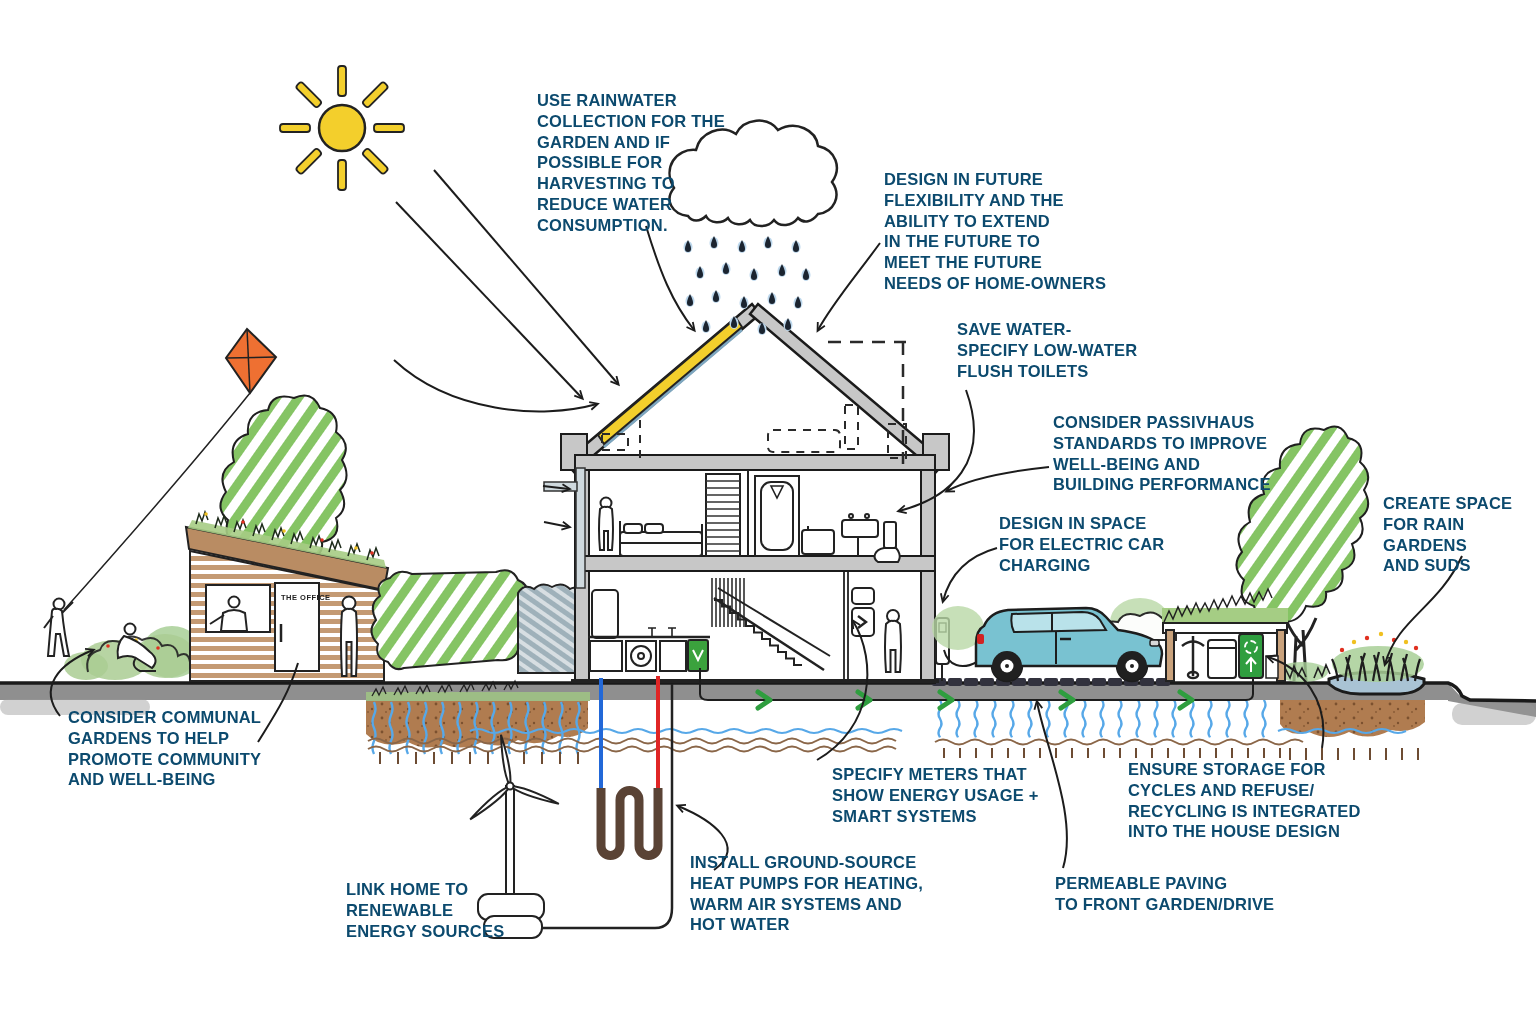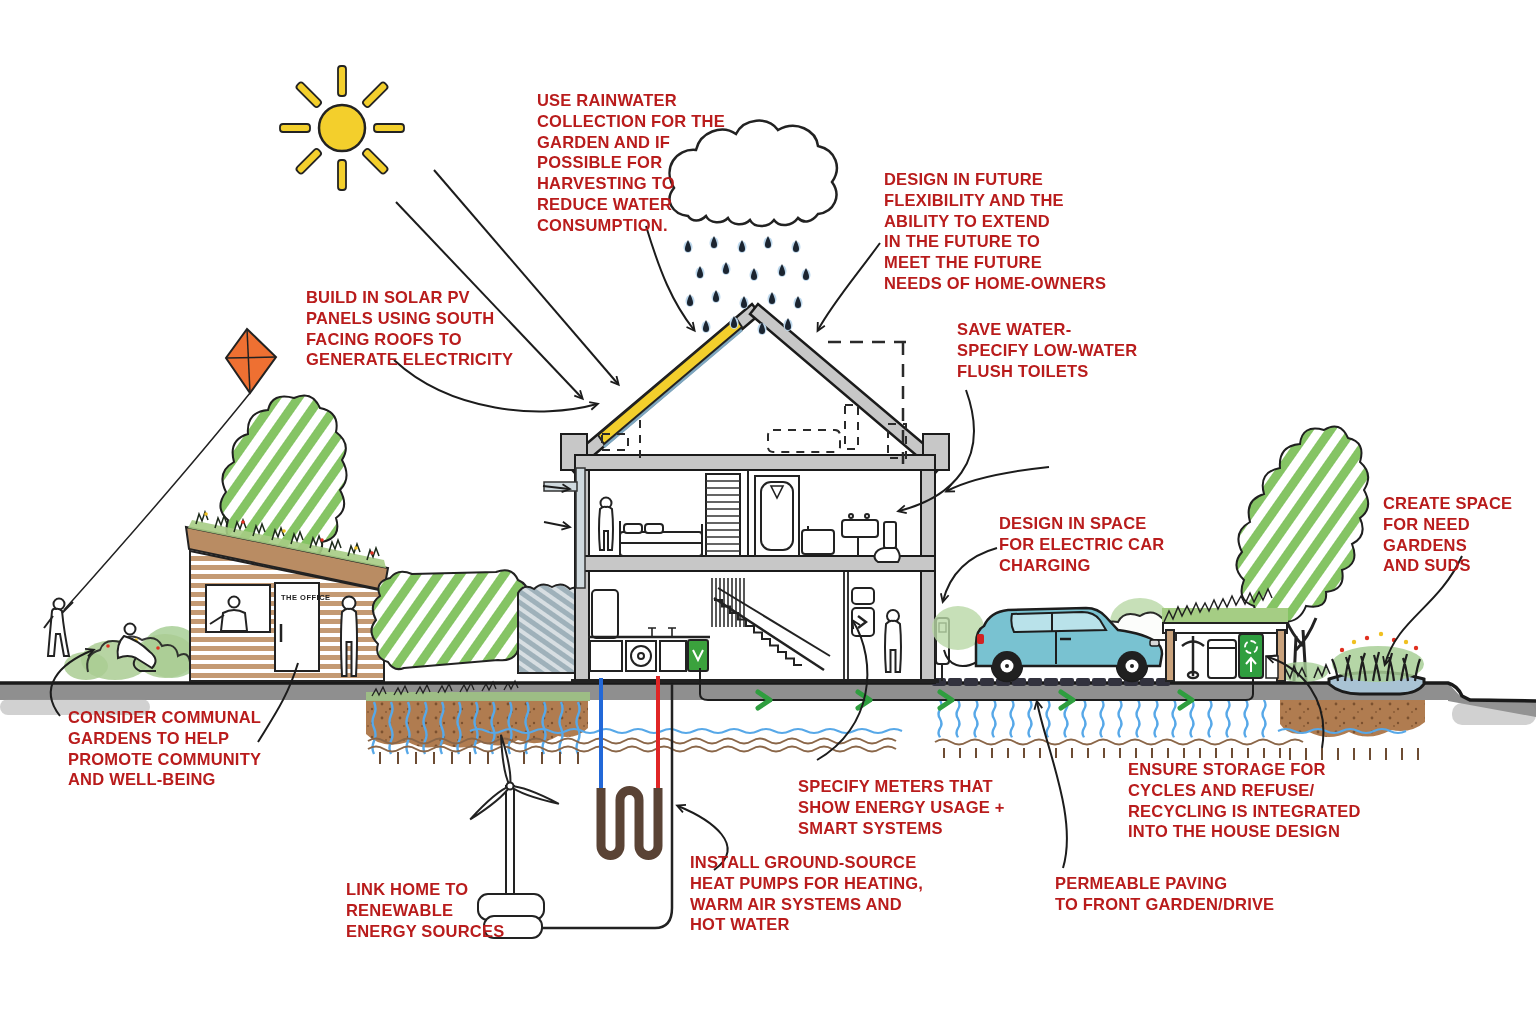--- a/index.html
+++ b/index.html
@@ -1,20 +1,20 @@
 <!DOCTYPE html>
 <html><head>
 <meta charset="utf-8">
 <style>
   html,body{margin:0;padding:0;background:#fff;}
   #stage{position:relative;width:1536px;height:1024px;background:#ffffff;overflow:hidden;
          font-family:"Liberation Sans",sans-serif;}
   #scene{position:absolute;left:0;top:0;}
   .note{position:absolute;white-space:pre-line;font-size:16.5px;line-height:1.26;
-        font-weight:bold;letter-spacing:.2px;color:#b91c1c;}
+        font-weight:bold;letter-spacing:.2px;color:#0c4a6e;}
 </style>
 </head>
 <body>
 <div id="stage">
 
 <svg id="scene" width="1536" height="1024" viewBox="0 0 1536 1024">
   <defs>
     <marker id="arr" markerWidth="14" markerHeight="14" refX="8" refY="5" orient="auto" markerUnits="userSpaceOnUse">
       <path d="M1,1 L9,5 L1,9" fill="none" stroke="#1c1c1c" stroke-width="1.8"></path>
     </marker>
@@ -507,51 +507,51 @@
   </g>
 </svg>
 
 <div class="note" style="left:537px;top:90px;">USE RAINWATER
 COLLECTION FOR THE
 GARDEN AND IF
 POSSIBLE FOR
 HARVESTING TO
 REDUCE WATER
 CONSUMPTION.</div>
-<div class="note" style="left:306px;top:287px;">BUILD IN SOLAR PV
-PANELS USING SOUTH
-FACING ROOFS TO
-GENERATE ELECTRICITY</div>
 <div class="note" style="left:884px;top:169px;">DESIGN IN FUTURE
 FLEXIBILITY AND THE
 ABILITY TO EXTEND
 IN THE FUTURE TO
 MEET THE FUTURE
 NEEDS OF HOME-OWNERS</div>
 <div class="note" style="left:957px;top:319px;">SAVE WATER-
 SPECIFY LOW-WATER
 FLUSH TOILETS</div>
+<div class="note" style="left:1053px;top:412px;">CONSIDER PASSIVHAUS
+STANDARDS TO IMPROVE
+WELL-BEING AND
+BUILDING PERFORMANCE</div>
 <div class="note" style="left:999px;top:513px;">DESIGN IN SPACE
 FOR ELECTRIC CAR
 CHARGING</div>
 <div class="note" style="left:1383px;top:493px;">CREATE SPACE
-FOR NEED GARDENS
+FOR RAIN GARDENS
 AND SUDS</div>
 <div class="note" style="left:68px;top:707px;">CONSIDER COMMUNAL
 GARDENS TO HELP
 PROMOTE COMMUNITY
 AND WELL-BEING</div>
 <div class="note" style="left:346px;top:879px;">LINK HOME TO
 RENEWABLE
 ENERGY SOURCES</div>
 <div class="note" style="left:690px;top:852px;">INSTALL GROUND-SOURCE
 HEAT PUMPS FOR HEATING,
 WARM AIR SYSTEMS AND
 HOT WATER</div>
-<div class="note" style="left:798px;top:764px;margin-top:12px;">SPECIFY METERS THAT
+<div class="note" style="left:832px;top:764px;">SPECIFY METERS THAT
 SHOW ENERGY USAGE +
 SMART SYSTEMS</div>
 <div class="note" style="left:1128px;top:759px;">ENSURE STORAGE FOR
 CYCLES AND REFUSE/
 RECYCLING IS INTEGRATED
 INTO THE HOUSE DESIGN</div>
 <div class="note" style="left:1055px;top:873px;">PERMEABLE PAVING
 TO FRONT GARDEN/DRIVE</div>
 
 </div>

